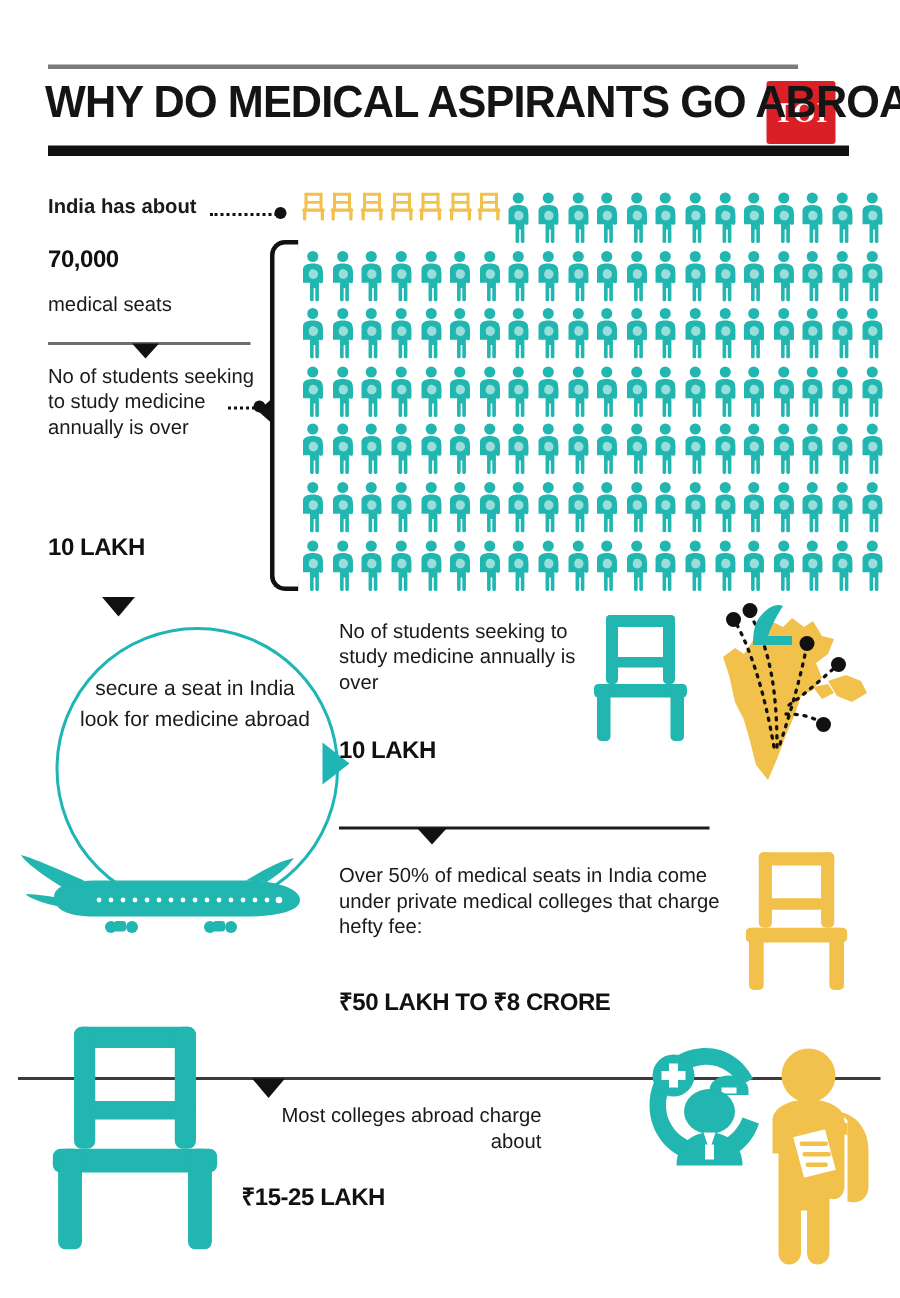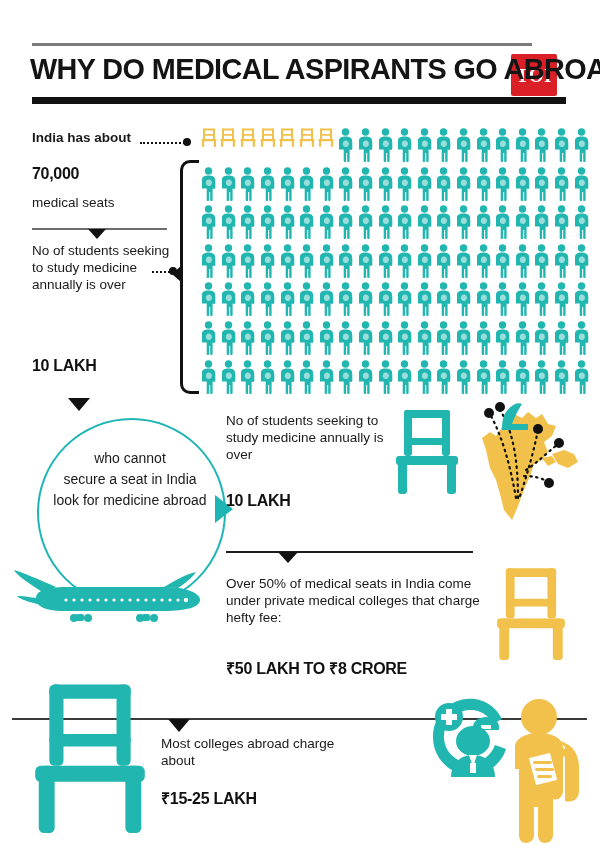--- a/index.html
+++ b/index.html
@@ -99,21 +99,21 @@
   .priv-text{position:absolute;left:226px;top:575px;width:265px;}
   .priv-big{position:absolute;left:226px;top:655px;width:290px;}
   .chair-yellow{position:absolute;left:497px;top:566px;}
 
   
   .divider-3{position:absolute;left:12px;top:718px;width:575px;height:2px;background:#3b3b3b;}
   .tri-3{position:absolute;left:168px;top:719px;width:0;height:0;
     border-left:11px solid transparent;border-right:11px solid transparent;border-top:13px solid #111;}
 
   .chair-teal-big{position:absolute;left:34px;top:681px;}
-  .bot-text{position:absolute;left:161px;top:735px;width:200px;}
+  .bot-text{position:absolute;left:161px;top:735px;width:200px;text-align:right;}
   .bot-big{position:absolute;left:161px;top:785px;width:260px;}
 
   .docs{position:absolute;left:429px;top:695px;width:165px;height:155px;}
 </style>
 </head>
 <body>
 
 <div class="page">
 
   <div class="rule-top"></div>
@@ -1577,21 +1577,20 @@
             </g>
           </svg>
         </div>
       </div>
     </div>
 
   <div class="arrow-down-top"></div>
   <div class="bubble"></div>
   <div class="bubble-tail"></div>
   <div class="bubble-text">
-    <div>who cannot</div>
     <div>secure a seat in India</div>
     <div>look for medicine abroad</div>
   </div>
 
   <svg class="plane" viewBox="0 0 192 62">
     <g fill="#21b6b0">
       <path d="M30 33 C12 22 2 14 0 10 C8 12 26 20 42 27 Z"></path>
       <path d="M28 45 C14 42 6 39 3 36 C10 36 24 38 38 41 Z"></path>
       <path d="M22 38 C22 31 32 27 52 27 L150 27 C172 27 186 33 186 40 C186 47 172 51 150 51 L50 51 C30 51 22 46 22 38 Z"></path>
       <path d="M150 27 C162 20 172 14 182 12 C178 18 170 24 164 28 Z"></path>

